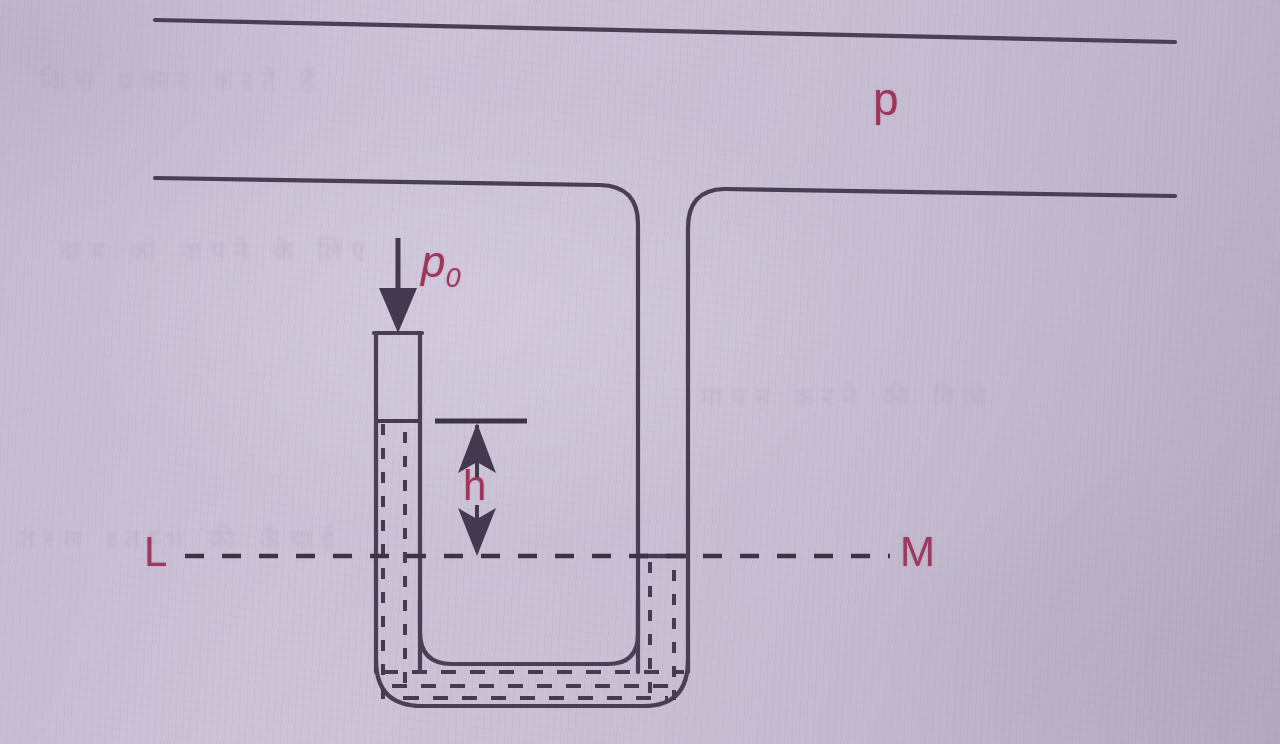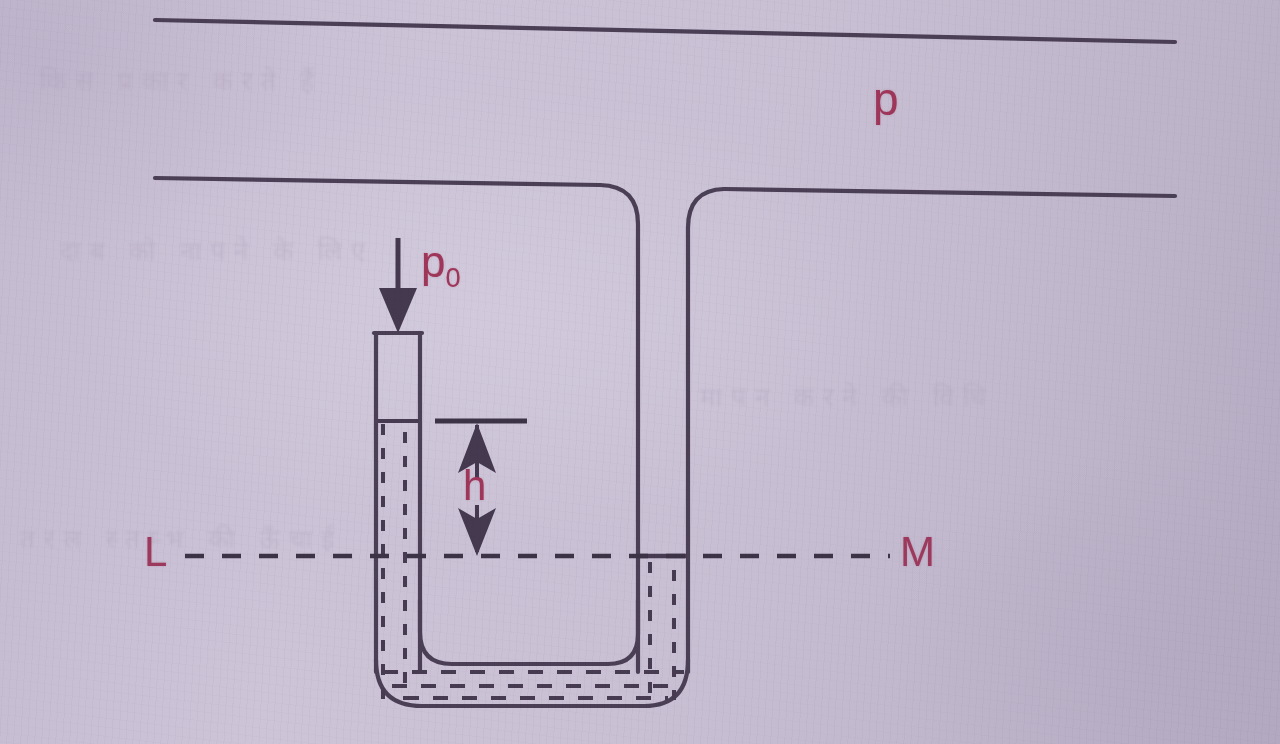--- a/index.html
+++ b/index.html
@@ -54,21 +54,21 @@
   }
   .lbl {
     position: absolute;
     color: #9e3659;
     font-family: "Liberation Sans", sans-serif;
     line-height: 1;
     white-space: nowrap;
     text-shadow: 0 0 2px rgba(158,54,89,0.30);
   }
   .lbl-p  { left: 873px; top: 76px;  font-size: 46px; }
-  .lbl-p0 { left: 421px; top: 240px; font-size: 44px; }
+  .lbl-p0 { left: 421px; top: 240px; font-size: 44px; font-style: italic; }
   .lbl-h  { left: 463px; top: 465px; font-size: 42px; }
   .lbl-L  { left: 144px; top: 531px; font-size: 42px; color:#9c3a5e; }
   .lbl-M  { left: 900px; top: 531px; font-size: 42px; color:#9c3a5e; }
   .sub    { font-size: 0.62em; vertical-align: sub; }
 </style>
 </head>
 <body>
 
 <div id="page">
 

